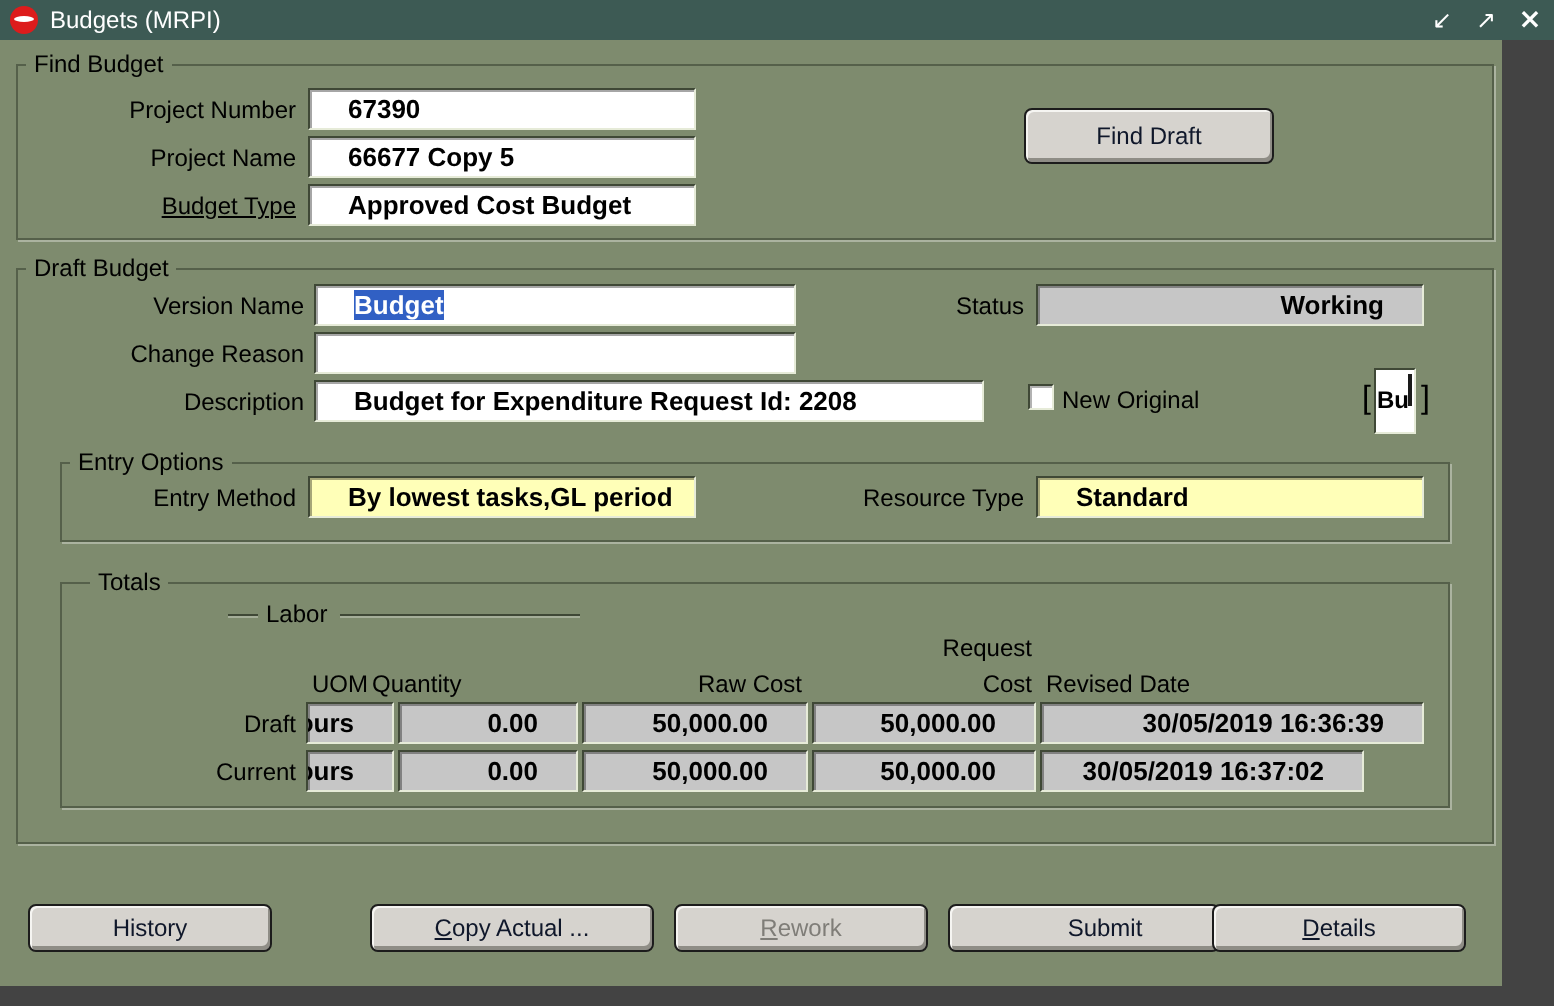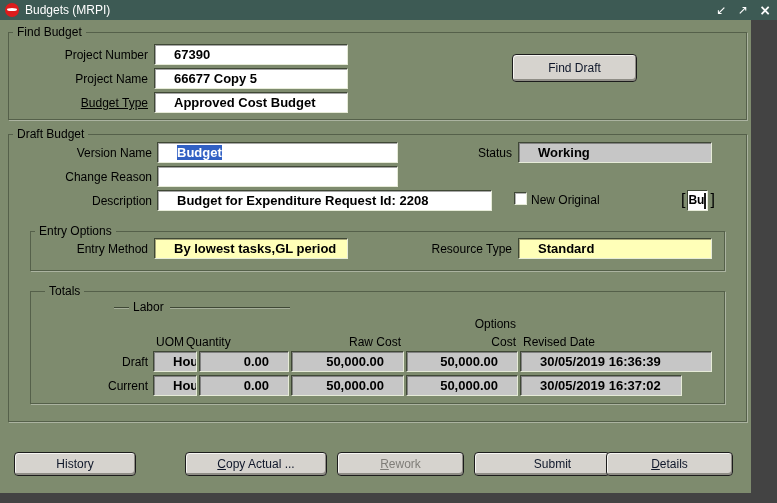--- a/index.html
+++ b/index.html
@@ -31,21 +31,21 @@
   
   .lbl{position:absolute;height:14px;line-height:14px;font-size:12px;color:#000;white-space:nowrap;}
   .r{text-align:right;}
 
   
   .tf{position:absolute;height:21px;background:#fff;box-sizing:border-box;
     border:1px solid;border-color:#3f4836 #e6ebd8 #e6ebd8 #3f4836;
     box-shadow:inset 1px 1px 0 rgba(0,0,0,.35);
     font-weight:bold;font-size:13px;padding:0 19px;display:flex;align-items:center;
     overflow:hidden;white-space:nowrap;}
-  .tf.gray{background:#c6c6c6;}
+  .tf.gray{background:#c6c6c6;justify-content:flex-end;}
   .tf.yellow{background:#ffffb8;}
   .tf.num{justify-content:flex-end;}
   .sel{background:#3160c4;color:#fff;}
 
   
   .btn{position:absolute;background:#d6d3ce;border:1px solid #1c1c1c;border-radius:4px;
     box-shadow:inset 1px 1px 0 #f6f5f2, inset -1px -2px 0 #8f8d86;
     font-size:12px;color:#0f172a;display:flex;align-items:center;justify-content:center;
     cursor:pointer;box-sizing:border-box;white-space:nowrap;}
   .btn.disabled{color:#7f7d78;cursor:default;}
@@ -56,21 +56,21 @@
     box-shadow:inset 1px 1px 0 rgba(0,0,0,.3);
     font-size:10px;line-height:11px;text-align:center;cursor:pointer;}
 
   
   .hline{position:absolute;height:1px;background:#3f4836;box-shadow:0 1px 0 rgba(255,255,255,.3);}
 
   
   .clipwrap{position:absolute;display:flex;align-items:center;height:22px;}
   .clipwrap::before{content:"[";font-size:16px;margin-right:2px;}
   .clipwrap::after{content:"]";font-size:16px;margin-left:2px;}
-  .clipbox{position:relative;width:21px;height:21px;background:#fff;box-sizing:border-box;
+  .clipbox{position:relative;width:21px;height:33px;background:#fff;box-sizing:border-box;
     border:1px solid;border-color:#3f4836 #e6ebd8 #e6ebd8 #3f4836;
     font-weight:bold;font-size:12px;display:flex;align-items:center;padding-left:0;overflow:hidden;}
   .caret{position:absolute;right:1px;top:2px;width:2px;height:16px;background:#1a1a1a;}
 </style>
 </head>
 <body>
 
 <div class="stage">
 
   <div class="titlebar">
@@ -146,21 +146,21 @@
       <span>Standard</span>
     </div>
 
   <div class="gb" style="left:30px;top:291px;width:693px;height:111px;">
     <span class="gb-label" style="left:14px;">Totals</span>
   </div>
   <div class="hline" style="left:114px;top:307px;width:15px;"></div>
   <div class="lbl" style="left:133px;top:300px;">Labor</div>
   <div class="hline" style="left:170px;top:307px;width:120px;"></div>
 
-  <div class="lbl r" style="left:426px;top:317px;width:90px;">Options</div>
+  <div class="lbl r" style="left:426px;top:317px;width:90px;">Request</div>
 
   <div class="lbl" style="left:156px;top:335px;">UOM</div>
   <div class="lbl" style="left:186px;top:335px;">Quantity</div>
   <div class="lbl r" style="left:301px;top:335px;width:100px;">Raw Cost</div>
   <div class="lbl r" style="left:426px;top:335px;width:90px;">Cost</div>
   <div class="lbl" style="left:523px;top:335px;">Revised Date</div>
 
   <div class="lbl r" style="left:60px;top:355px;width:88px;">Draft</div>
   <div class="tf gray" style="left:153px;top:351px;width:44px;">
       <span>Hours</span>

